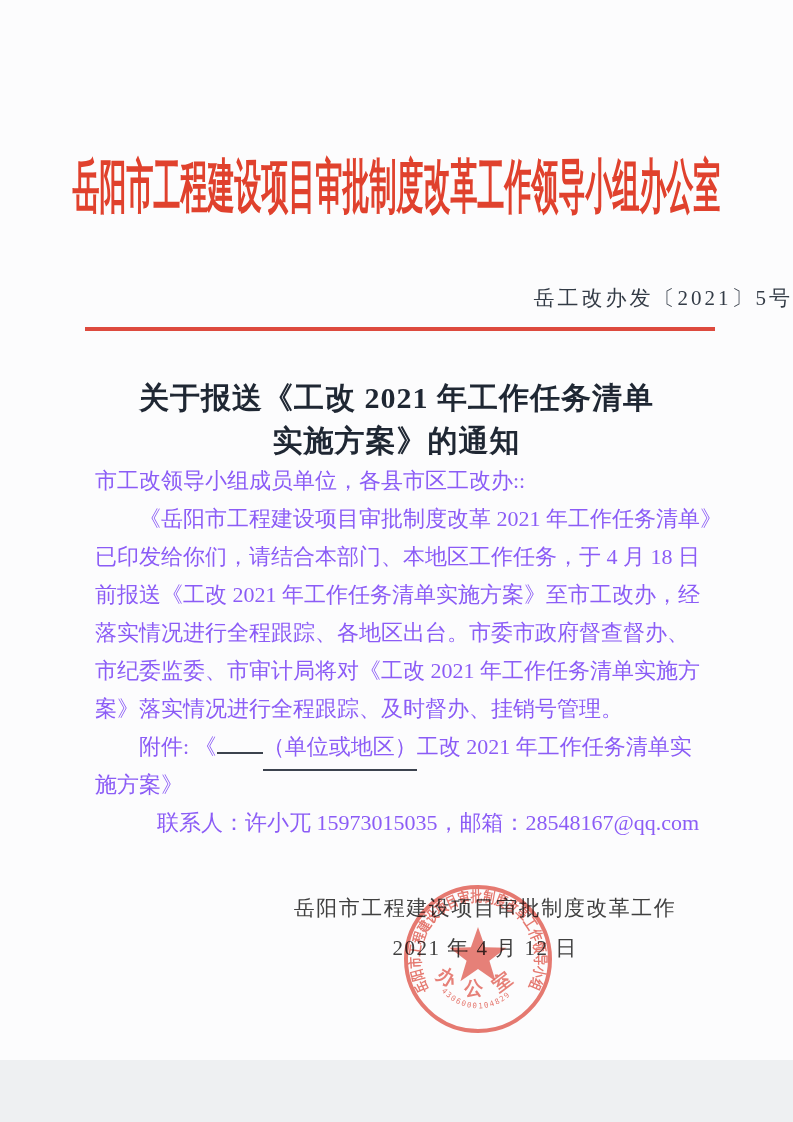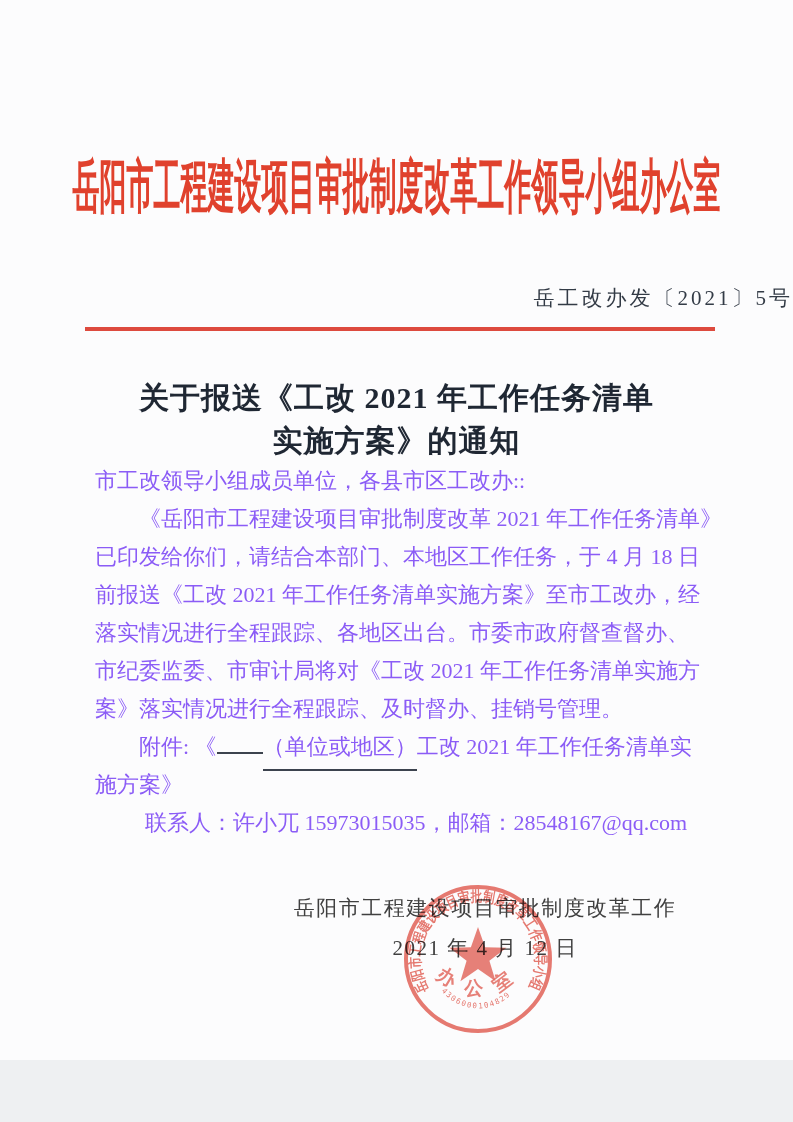--- a/index.html
+++ b/index.html
@@ -63,21 +63,21 @@
     position: absolute;
     top: 462px;
     left: 95px;
     width: 616px;
     font-size: 22px;
     color: #8b5cf6;
     line-height: 38px;
   }
   .body-line { white-space: nowrap; }
   .indent-1 { padding-left: 44px; }
-  .indent-c { padding-left: 50px; }
+  .indent-c { padding-left: 50px; text-align: center; }
   .blank-underline {
     display: inline-block;
     width: 46px;
     height: 22px;
     border-bottom: 2px solid #3c434e;
     vertical-align: baseline;
   }
   .u-text {
     border-bottom: 2px solid #3c434e;
     padding-bottom: 10px;

